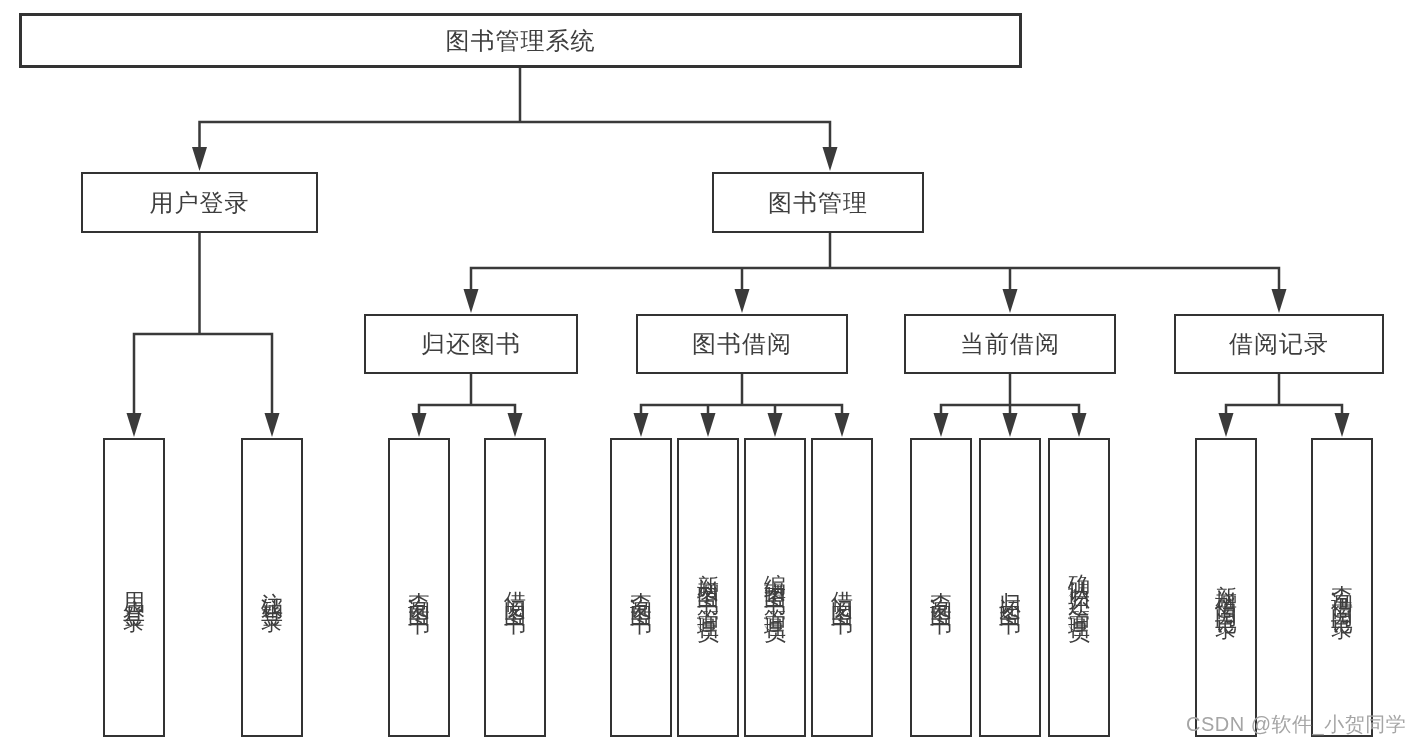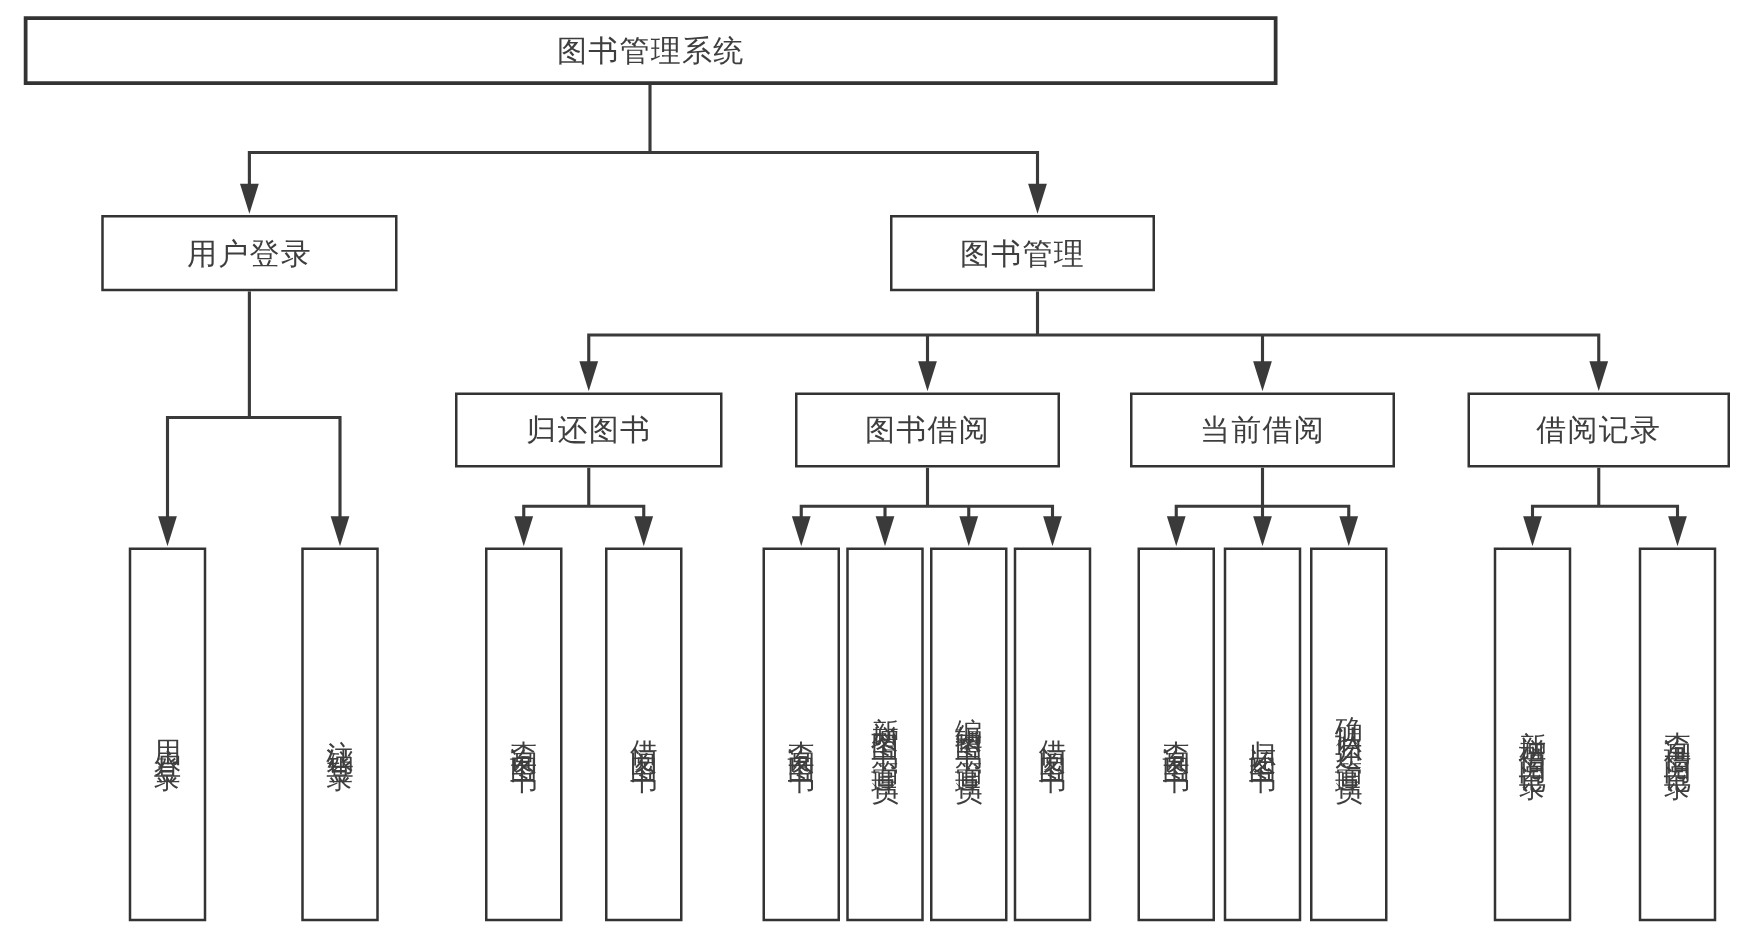--- a/index.html
+++ b/index.html
@@ -113,14 +113,15 @@
   <div class="box v" style="left:744px; top:438px; width:62px; height:299px;">编辑图书（管理员）</div>
   <div class="box v" style="left:811px; top:438px; width:62px; height:299px;">借阅图书</div>
 
   <div class="box v" style="left:910px; top:438px; width:62px; height:299px;">查询图书</div>
   <div class="box v" style="left:979px; top:438px; width:62px; height:299px;">归还图书</div>
   <div class="box v" style="left:1048px; top:438px; width:62px; height:299px;">确认归还（管理员）</div>
 
   <div class="box v" style="left:1195px; top:438px; width:62px; height:299px;">新增借阅记录</div>
   <div class="box v" style="left:1311px; top:438px; width:62px; height:299px;">查询借阅记录</div>
 
+  <div class="watermark">CSDN @软件_小贺同学</div>
 
 </div>
 
 </body></html>

